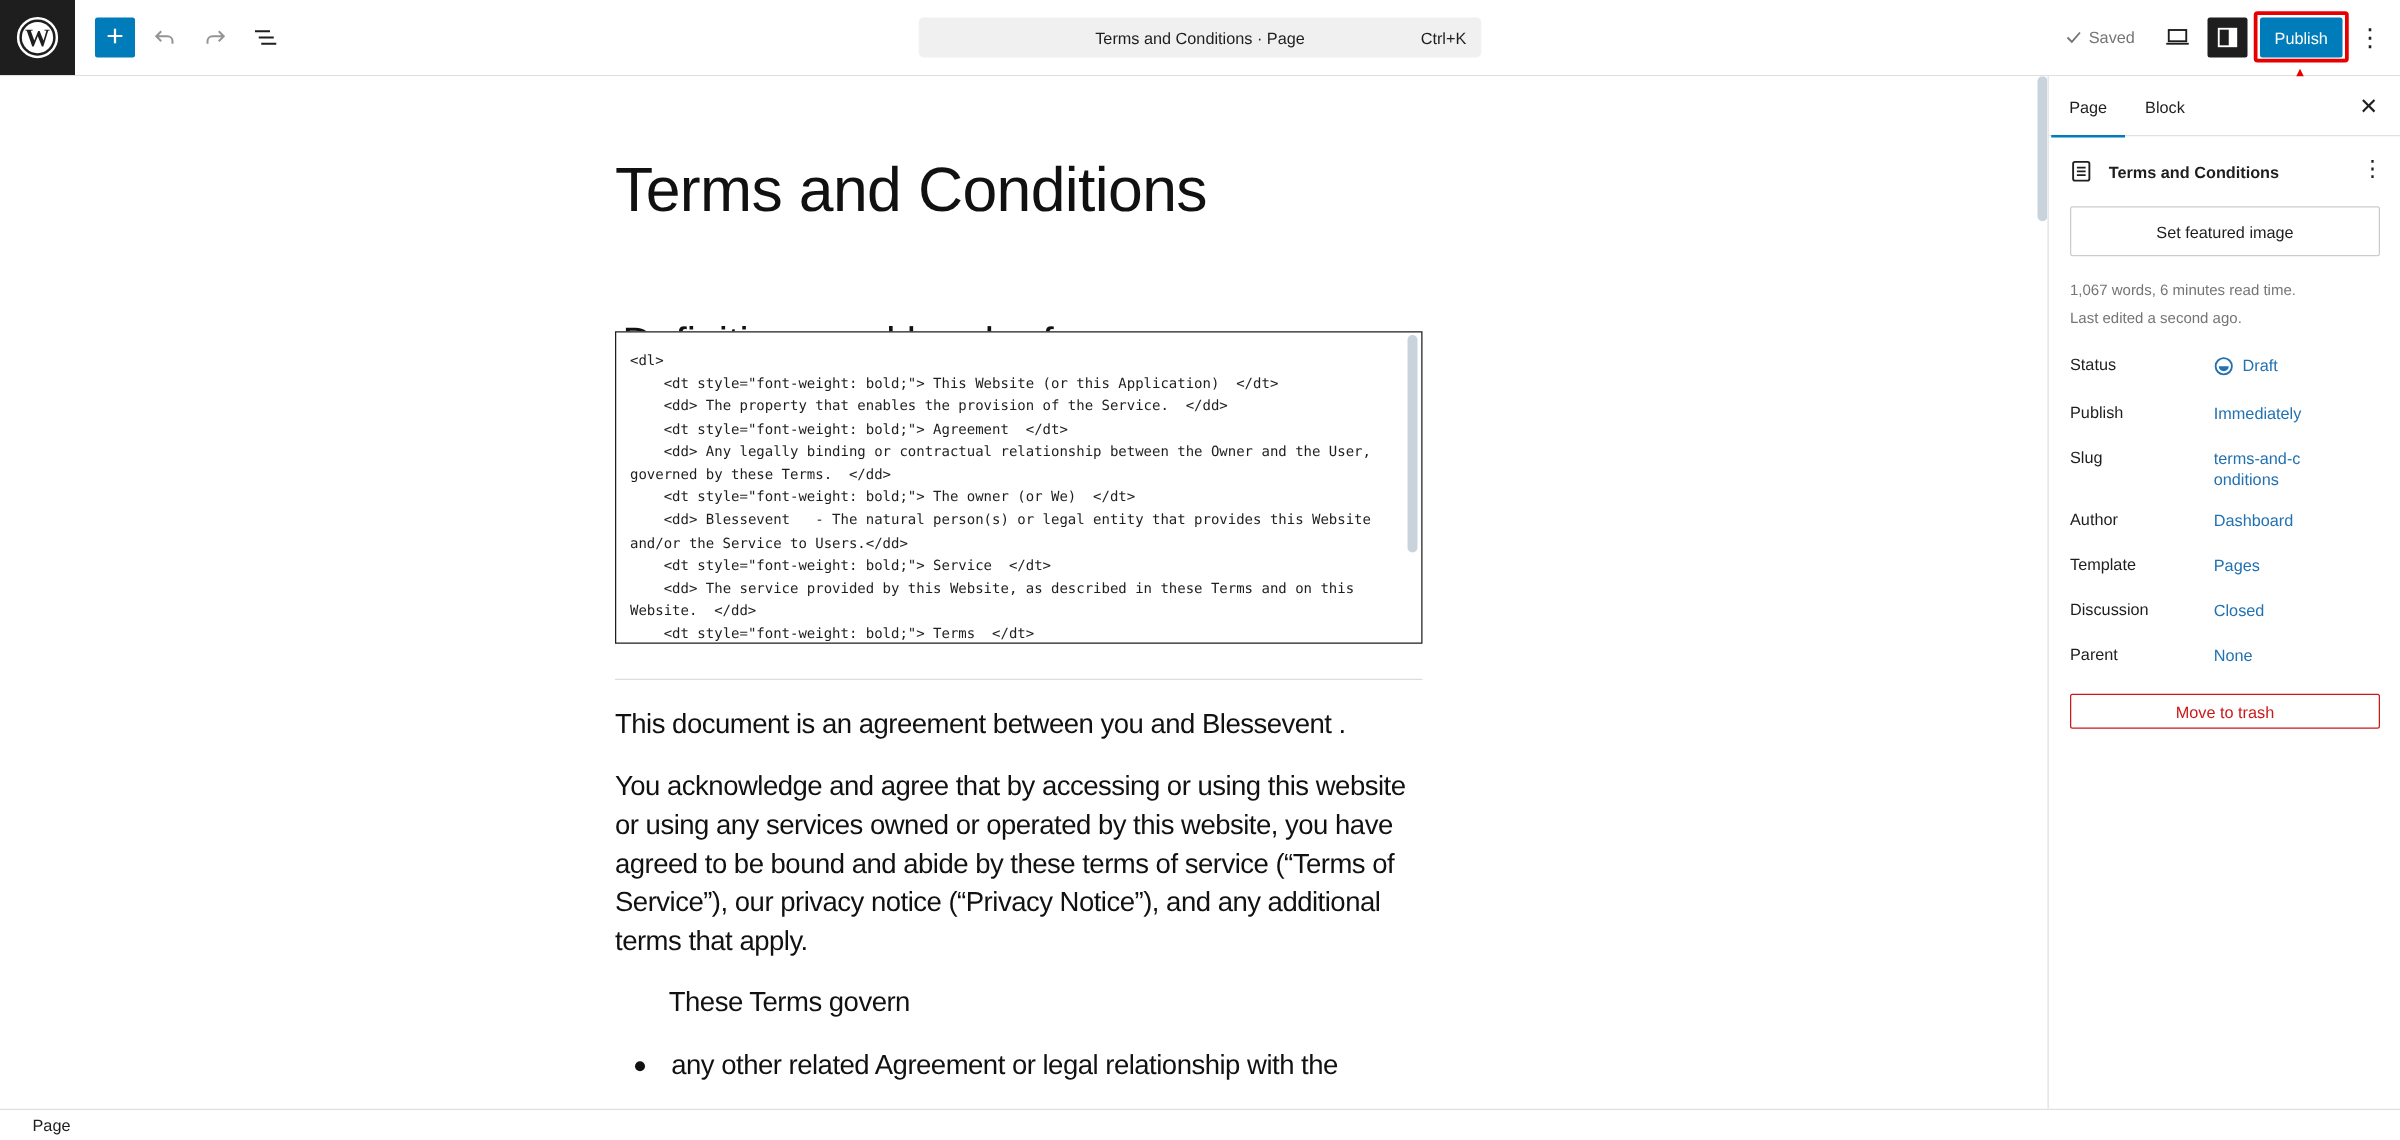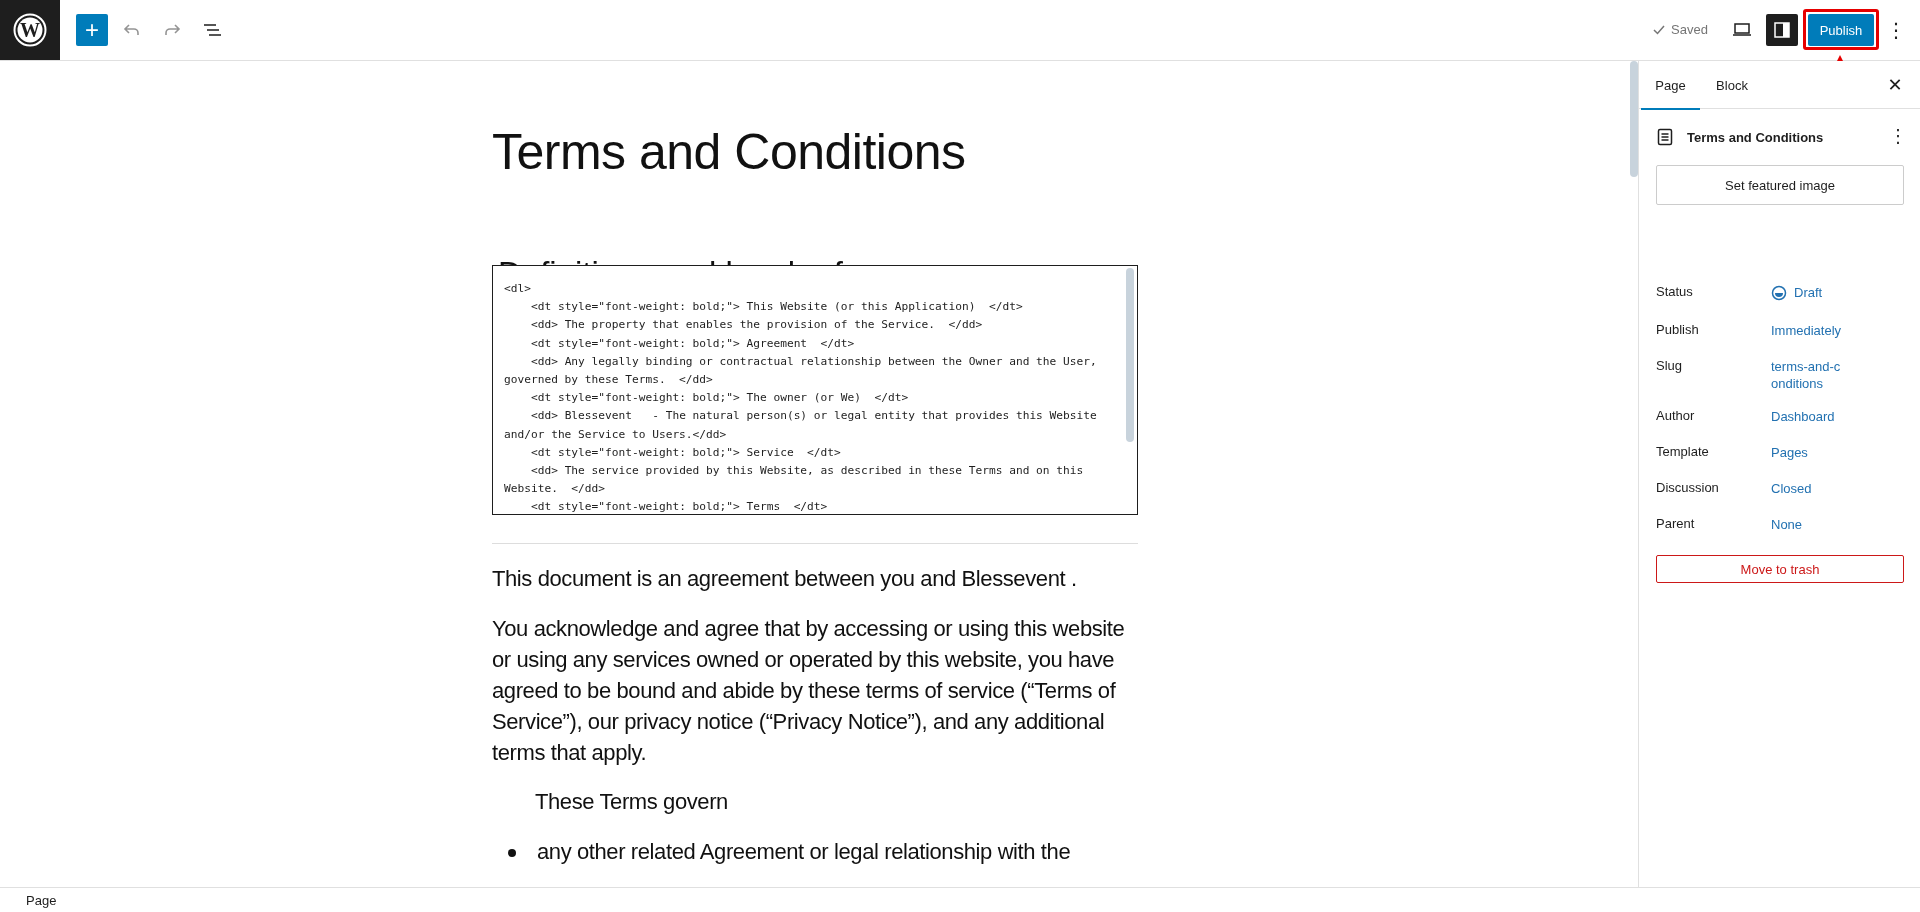--- a/index.html
+++ b/index.html
@@ -87,20 +87,24 @@
   <div class="tb-btn redo-btn">
     <svg width="20" height="20" viewBox="0 0 20 20">
         <path d="M13 5 L17 9 L13 13 M17 9 H8 a4 4 0 0 0 -4 4 v2" fill="none" stroke="#949494" stroke-width="1.6"></path>
       </svg>
   </div>
   <div class="tb-btn list-btn">
     <svg width="20" height="20" viewBox="0 0 20 20">
         <path d="M2 5 H14 M5 10 H17 M7 15 H19" stroke="#1e1e1e" stroke-width="1.6"></path>
       </svg>
   </div>
+  <div class="cmd">
+    <span>Terms and Conditions · Page</span>
+    <span class="kbd">Ctrl+K</span>
+  </div>
   <div class="saved">
     <svg width="14" height="14" viewBox="0 0 14 14">
         <path d="M2 7 L5.5 10.5 L12 3" fill="none" stroke="#757575" stroke-width="1.5"></path>
       </svg>
     <span>Saved</span>
   </div>
   <div class="tb-btn preview-btn">
     <svg width="20" height="20" viewBox="0 0 20 20">
         <rect x="3" y="4" width="14" height="9" fill="none" stroke="#1e1e1e" stroke-width="1.5"></rect>
         <path d="M1 15 H19" stroke="#1e1e1e" stroke-width="1.5"></path>
@@ -161,20 +165,24 @@
   </div>
   <div class="post-title-row">
     <svg width="16" height="18" viewBox="0 0 16 18">
         <rect x="1.5" y="1.5" width="13" height="15" rx="1.5" fill="none" stroke="#1e1e1e" stroke-width="1.5"></rect>
         <path d="M4.5 6 H11.5 M4.5 9 H11.5 M4.5 12 H11.5" stroke="#1e1e1e" stroke-width="1.4"></path>
       </svg>
     <span class="t">Terms and Conditions</span>
     <span class="dots">⋮</span>
   </div>
   <div class="featured-btn">Set featured image</div>
+  <div class="meta">
+    <div>1,067 words, 6 minutes read time.</div>
+    <div>Last edited a second ago.</div>
+  </div>
 
   <div class="row" style="top:223px;">
     <span class="lbl">Status</span>
     <span class="val">
       <svg width="16" height="16" viewBox="0 0 16 16">
           <circle cx="8" cy="8" r="6.5" fill="none" stroke="#2271b1" stroke-width="1.5"></circle>
           <path d="M4 8 A4 4 0 0 0 12 8 Z" fill="#2271b1"></path>
         </svg>
       <span>Draft</span>
     </span>

